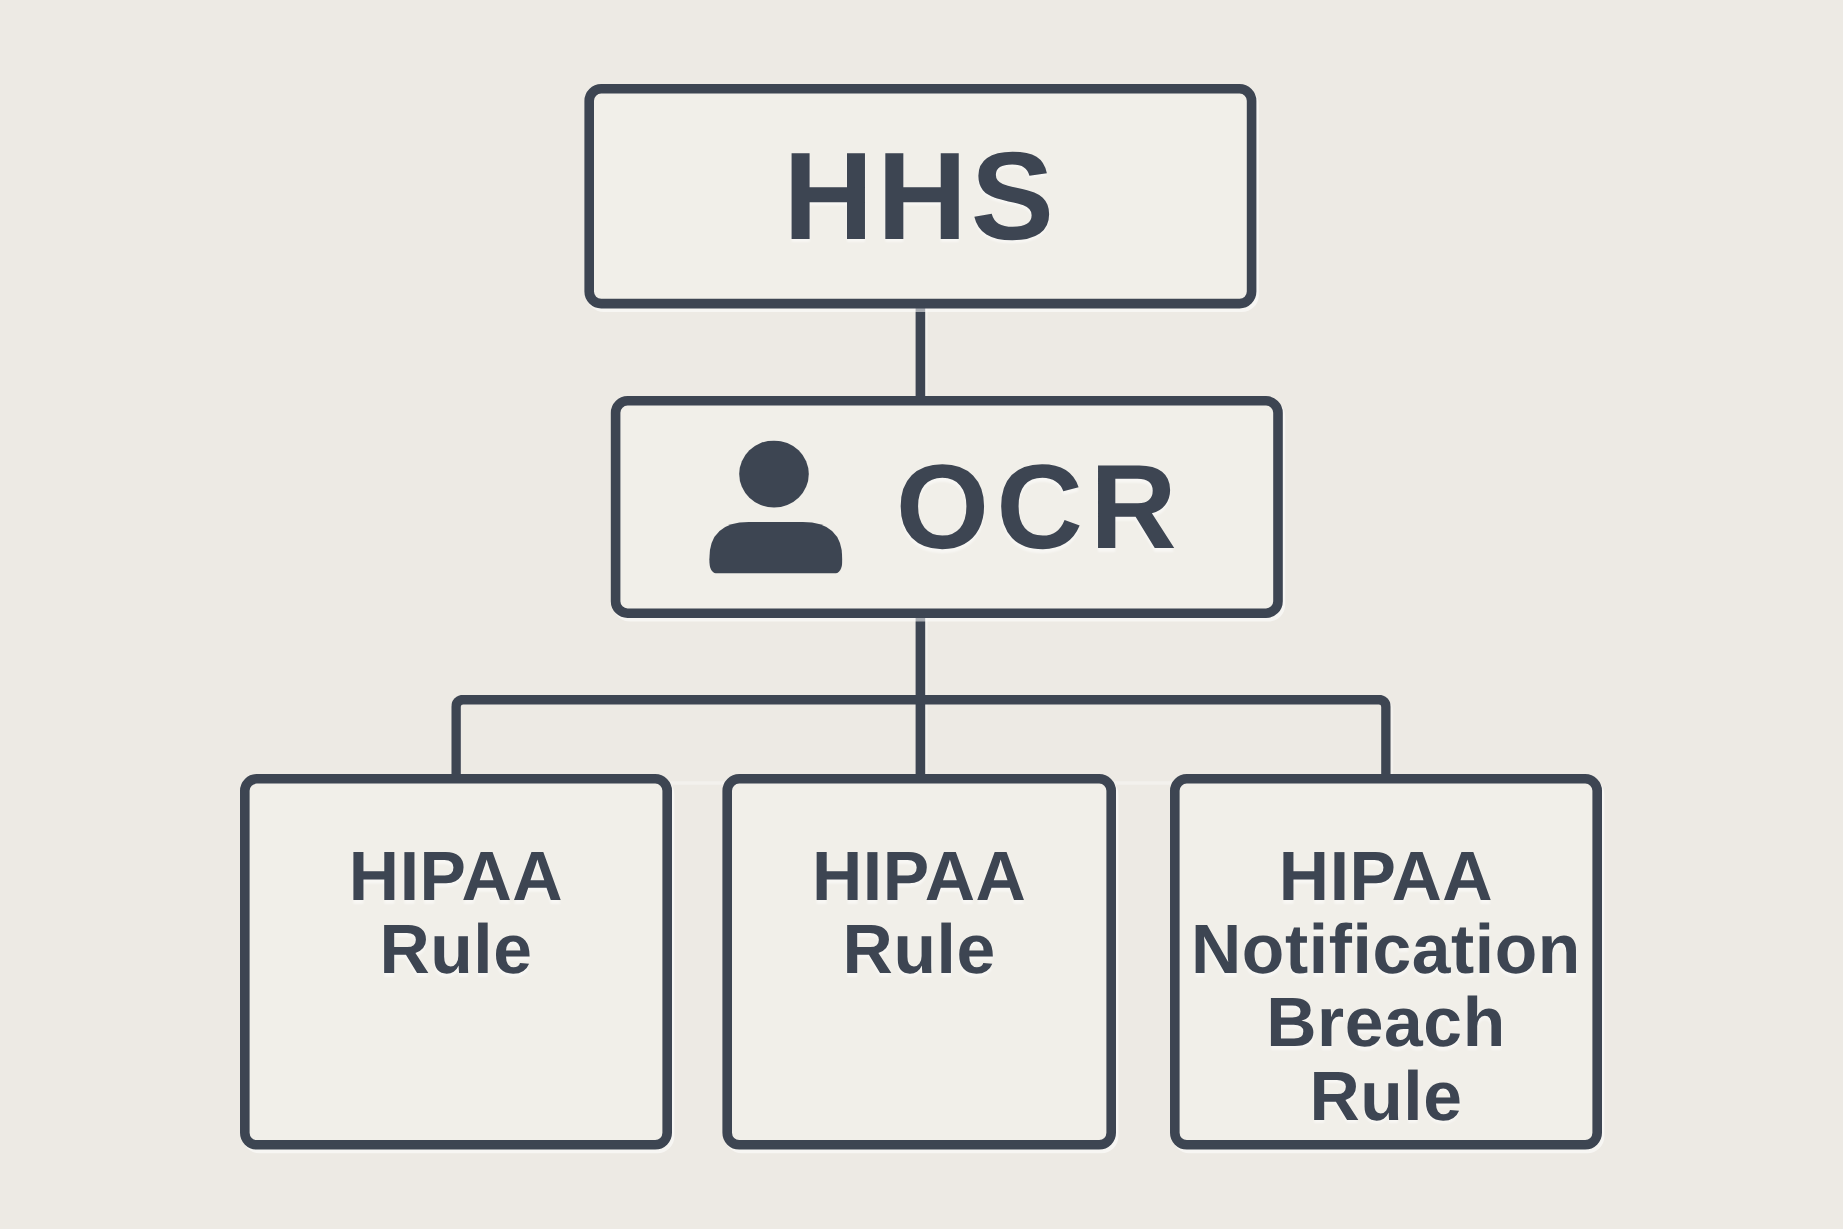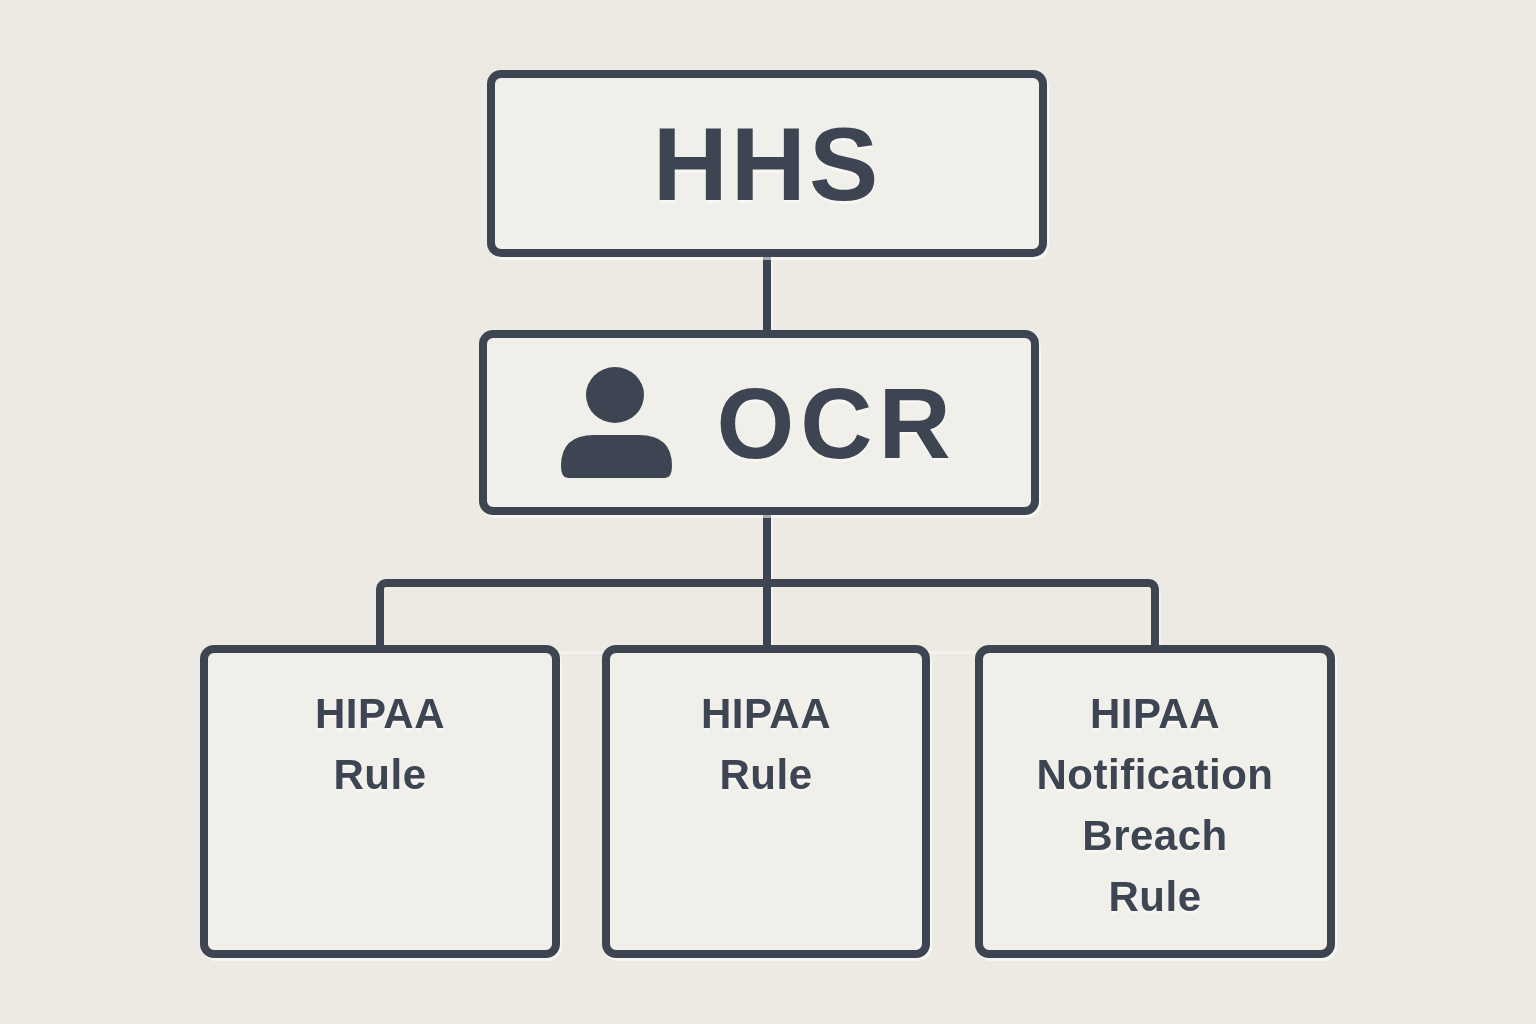--- a/index.html
+++ b/index.html
@@ -31,36 +31,36 @@
     color:var(--line);
     font-weight:700;
   }
   
   .node-hhs{left:487px;top:70px;width:560px;height:187px;}
   .node-hhs .big-label{
     font-size:104px;letter-spacing:3px;line-height:1;
     text-shadow:0 3px 2px rgba(255,255,255,0.5);
   }
   
-  .node-ocr{left:479px;top:330px;width:560px;height:185px;gap:44px;justify-content:center;}
+  .node-ocr{left:509px;top:330px;width:560px;height:185px;gap:44px;justify-content:center;}
   .node-ocr .big-label{
     font-size:100px;letter-spacing:6px;line-height:1;
     text-shadow:0 3px 2px rgba(255,255,255,0.5);
   }
   .person-icon{width:111px;height:111px;flex:0 0 auto;display:block;}
   .person-icon svg{display:block;width:100%;height:100%;fill:var(--line);}
   
   .leaf{
     align-items:flex-start;
     text-align:center;
   }
   .leaf .lines{
     width:100%;
-    padding-top:30px;
-    font-size:42px;
+    padding-top:47px;
+    font-size:58px;
     line-height:61px;
     letter-spacing:0.5px;
     text-shadow:0 3px 2px rgba(255,255,255,0.5);
   }
   .node-privacy{left:200px;top:645px;width:360px;height:313px;}
   .node-security{left:602px;top:645px;width:328px;height:313px;}
   .node-breach{left:975px;top:645px;width:360px;height:313px;}
   
   .v-line{
     position:absolute;width:8px;background:var(--line);

